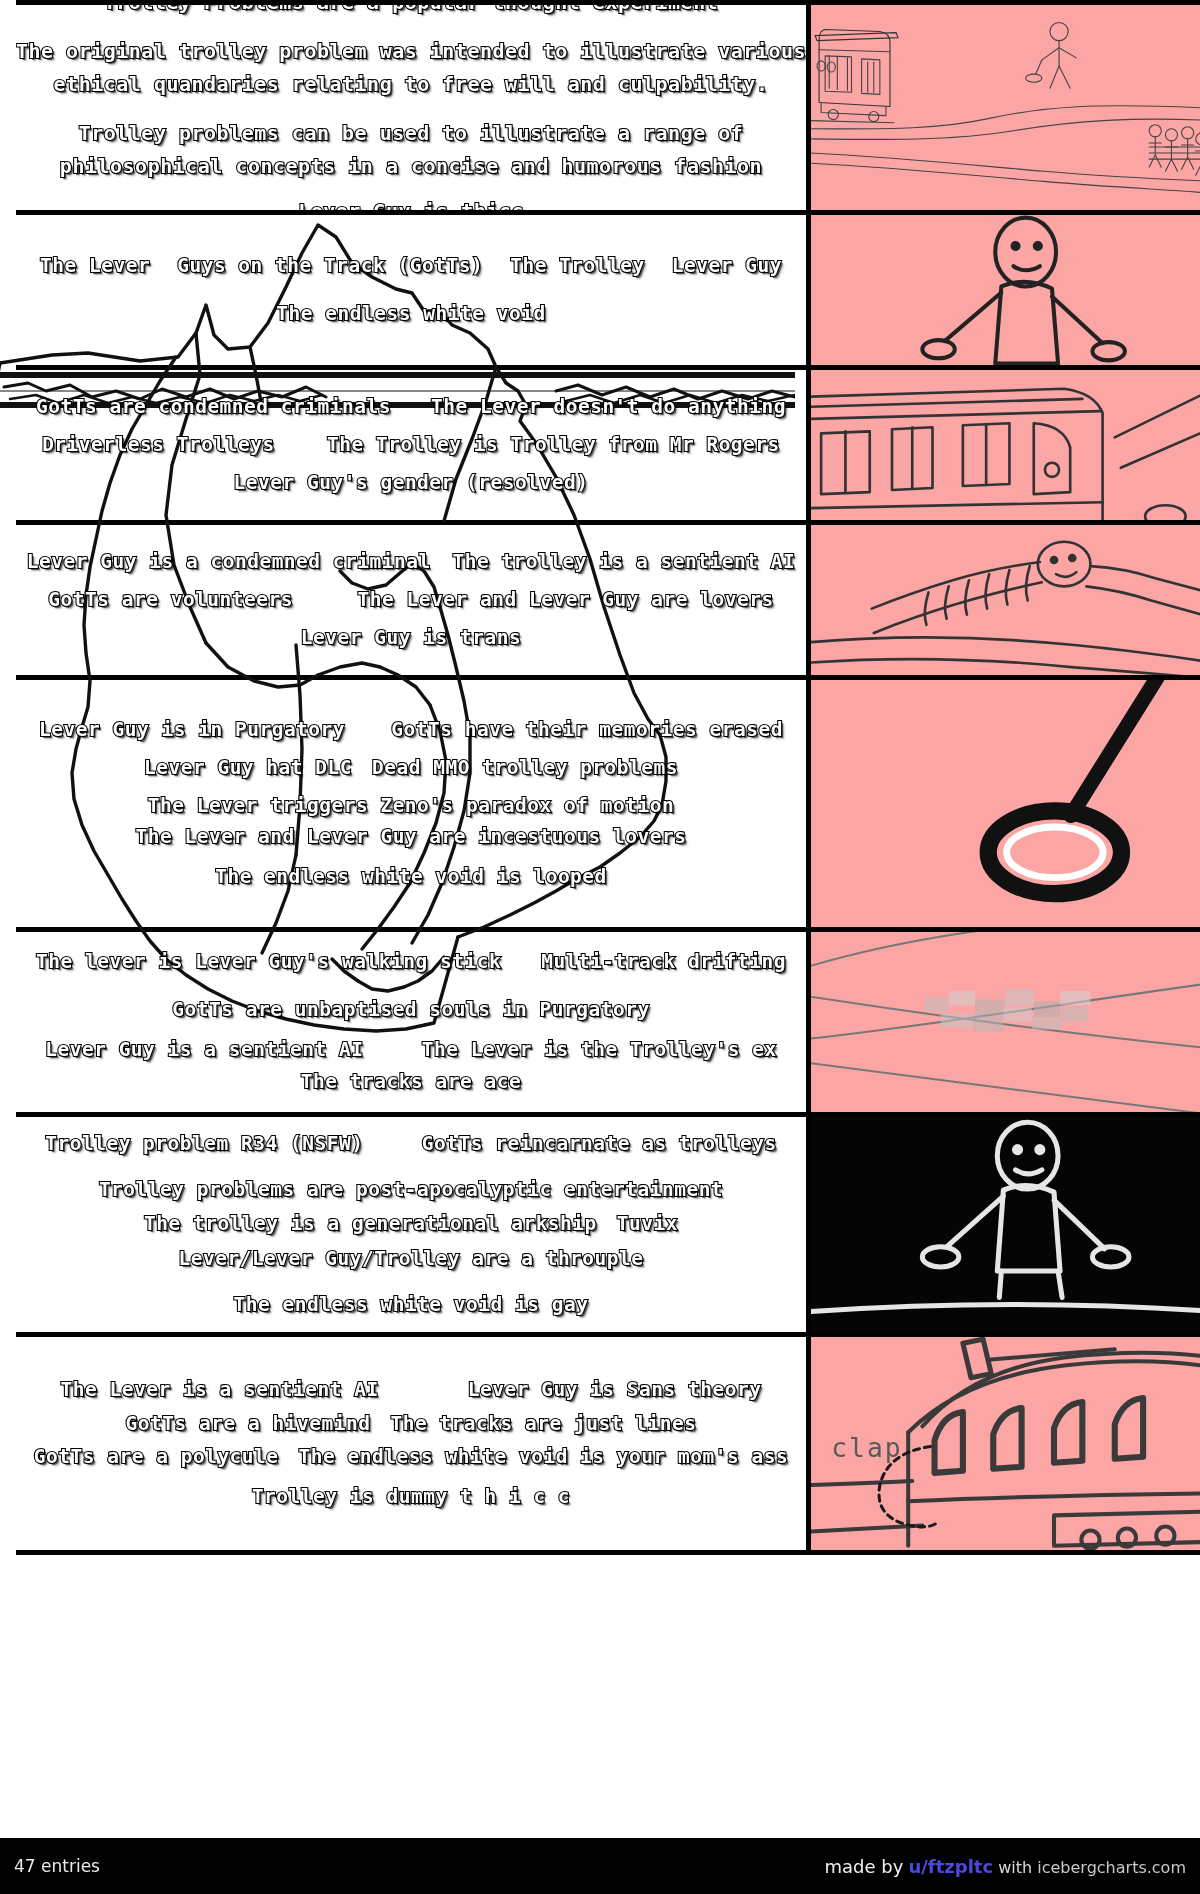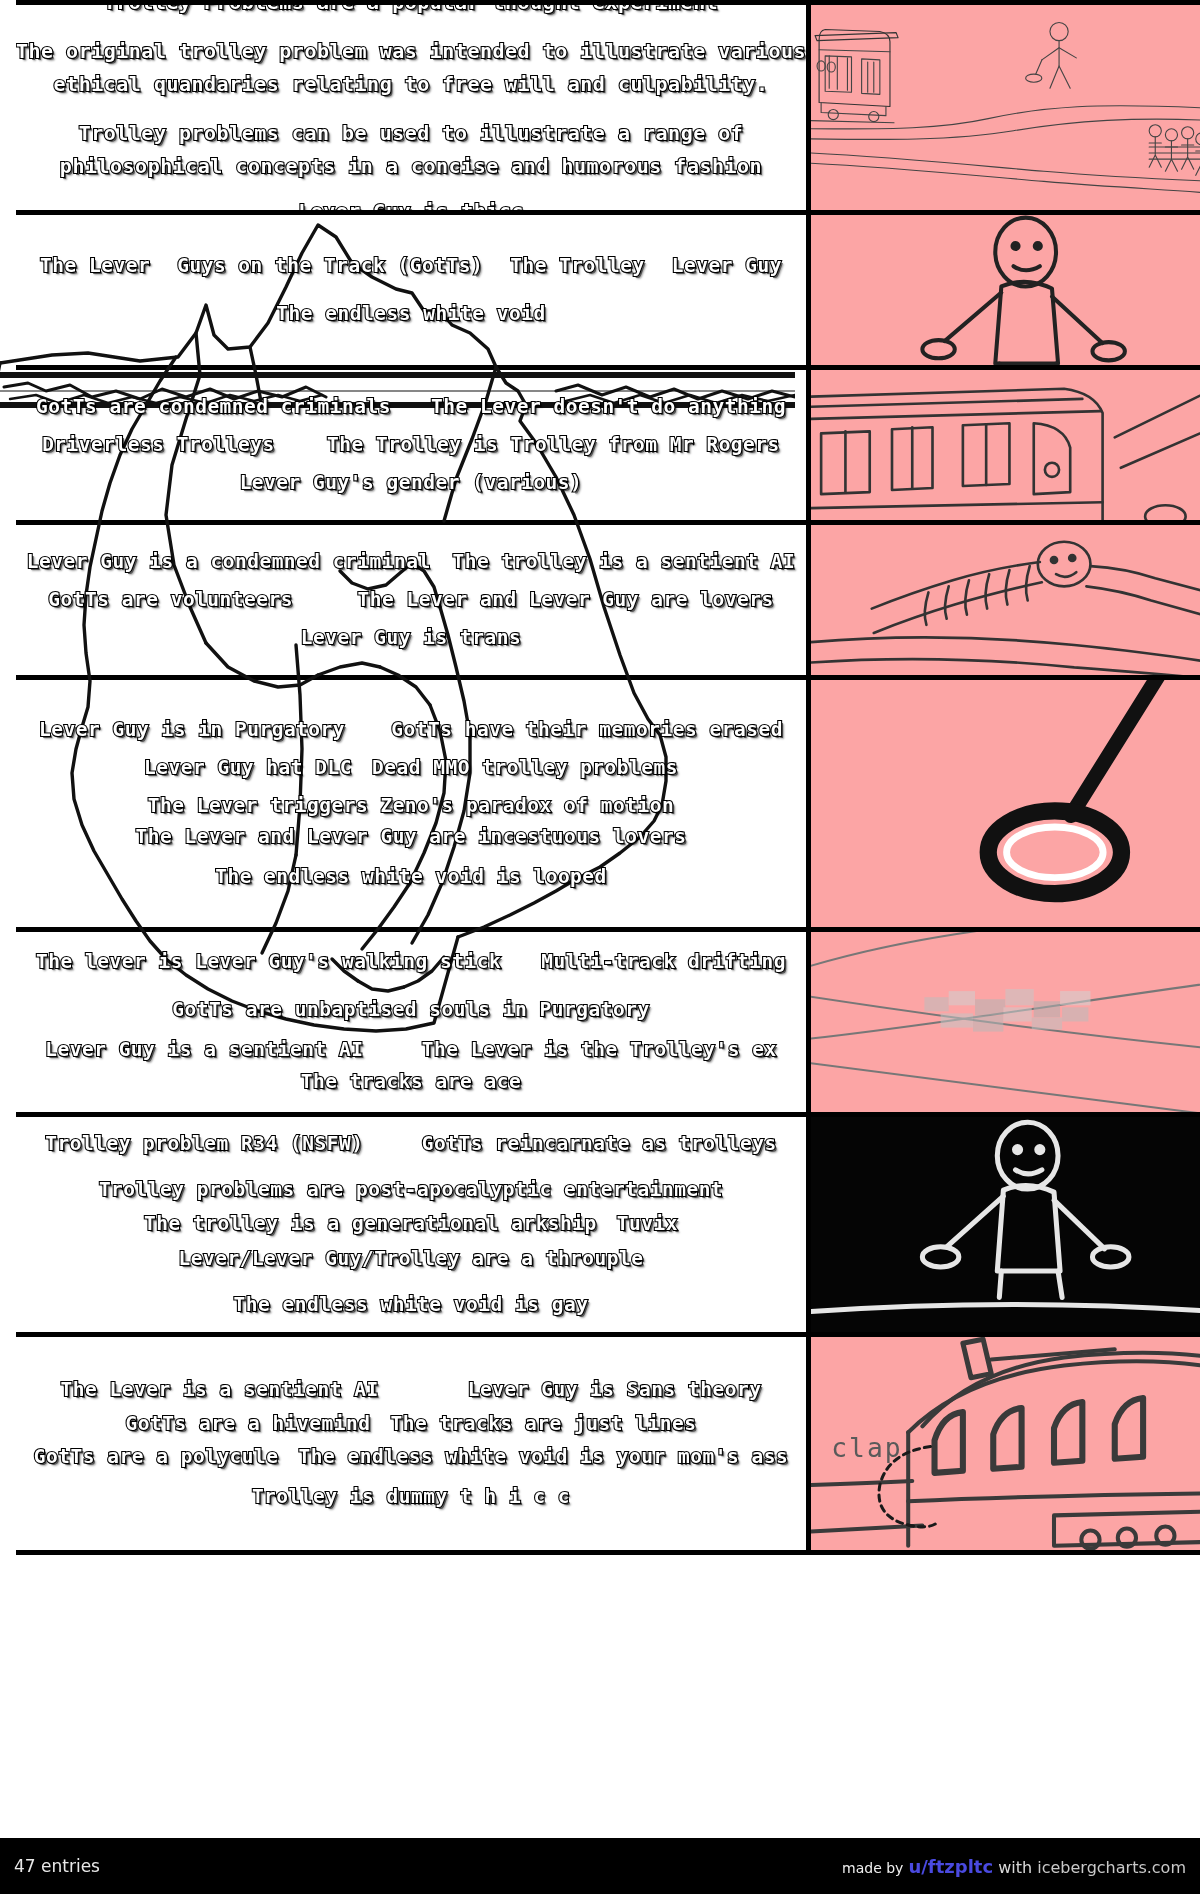--- a/index.html
+++ b/index.html
@@ -107,21 +107,21 @@
     background: #000;
     color: #e8e8e8;
     display: flex;
     align-items: center;
     justify-content: space-between;
     padding: 15px 14px;
     font-family: "DejaVu Sans", sans-serif;
     font-size: 17px;
   }
   .footer-right { font-size: 16px; color: #d8d8d8; }
-  .footer-right .made { color: #f0f0f0; font-size: 14px; margin-top: 44px; }
+  .footer-right .made { color: #f0f0f0; font-size: 18px; margin-top: 44px; }
   .footer-right .user {
     color: #4a4ae0;
     font-weight: 700;
     font-size: 18px;
   }
   .footer-right .site { color: #c9c9c9; font-size: 16px; }
 
   
   .tier-pic svg { display:block; width:100%; height:100%; }
 </style>
@@ -243,21 +243,21 @@
         <div class="rows">
           <div class="row" style="justify-content:space-around">
             <span class="entry">GotTs are condemned criminals</span>
             <span class="entry">The Lever doesn't do anything</span>
           </div>
           <div class="row" style="justify-content:space-around;margin-top:8px">
             <span class="entry">Driverless Trolleys</span>
             <span class="entry">The Trolley is Trolley from Mr Rogers</span>
           </div>
           <div class="row" style="margin-top:8px">
-            <span class="entry">Lever Guy's gender (various)</span>
+            <span class="entry">Lever Guy's gender (resolved)</span>
           </div>
         </div>
       </div>
       <div class="tier-pic">
         <svg viewBox="0 0 400 155" preserveAspectRatio="xMidYMid slice">
           <g fill="none" stroke="#333" stroke-width="2.6" stroke-linecap="round" stroke-linejoin="round">
             <path d="M-10 30 L250 22 Q280 26 288 46 L288 170 L-10 168 Z"></path>
             <path d="M-10 40 L268 32"></path>
             <path d="M-10 52 L286 44"></path>
             <path d="M10 66 L58 64 L58 124 L10 126 Z"></path>

